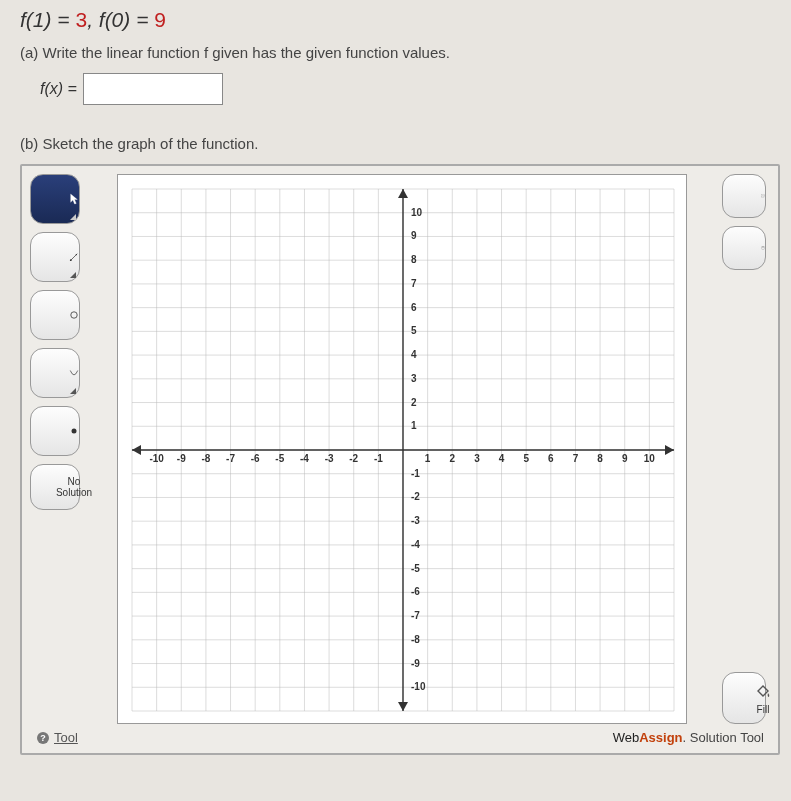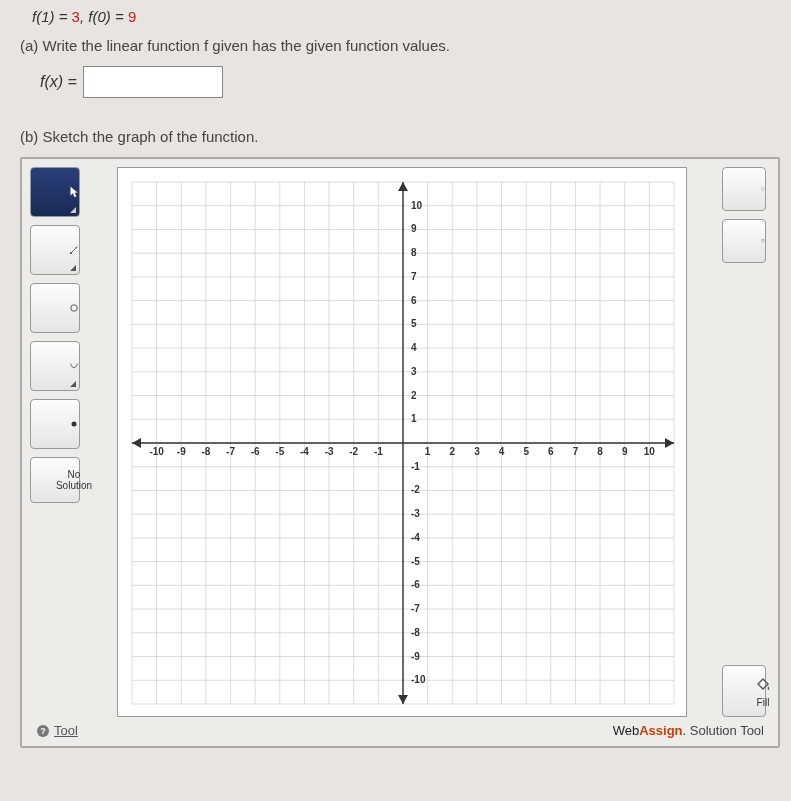--- a/index.html
+++ b/index.html
@@ -4,24 +4,23 @@
   <style>
     * { box-sizing: border-box; margin: 0; padding: 0; }
     body {
       font-family: Arial, Helvetica, sans-serif;
       background: #e8e5e0;
       width: 791px;
       padding: 8px 20px;
       color: #333;
     }
     .given {
-      font-size: 15px;
+      font-size: 21px;
       margin-bottom: 12px;
       font-style: italic;
-      margin-left: 12px;
     }
     .given .var { font-style: italic; }
     .given .red { color: #c02020; font-style: normal; font-weight: normal; }
     .part-label {
       font-size: 15px;
       color: #444;
       margin: 8px 0 12px 0;
     }
     .fx-row {
       display: flex;
@@ -54,21 +53,21 @@
     .toolbar {
       display: flex;
       flex-direction: column;
       gap: 8px;
       width: 56px;
     }
     .tool-btn {
       width: 50px;
       height: 50px;
       border: 1px solid #999;
-      border-radius: 4px;
+      border-radius: 13px;
       background: linear-gradient(#fdfdfd, #e5e5e5);
       display: flex;
       align-items: center;
       justify-content: center;
       position: relative;
       cursor: pointer;
       font-size: 11px;
       color: #333;
       text-align: center;
       line-height: 1.1;

